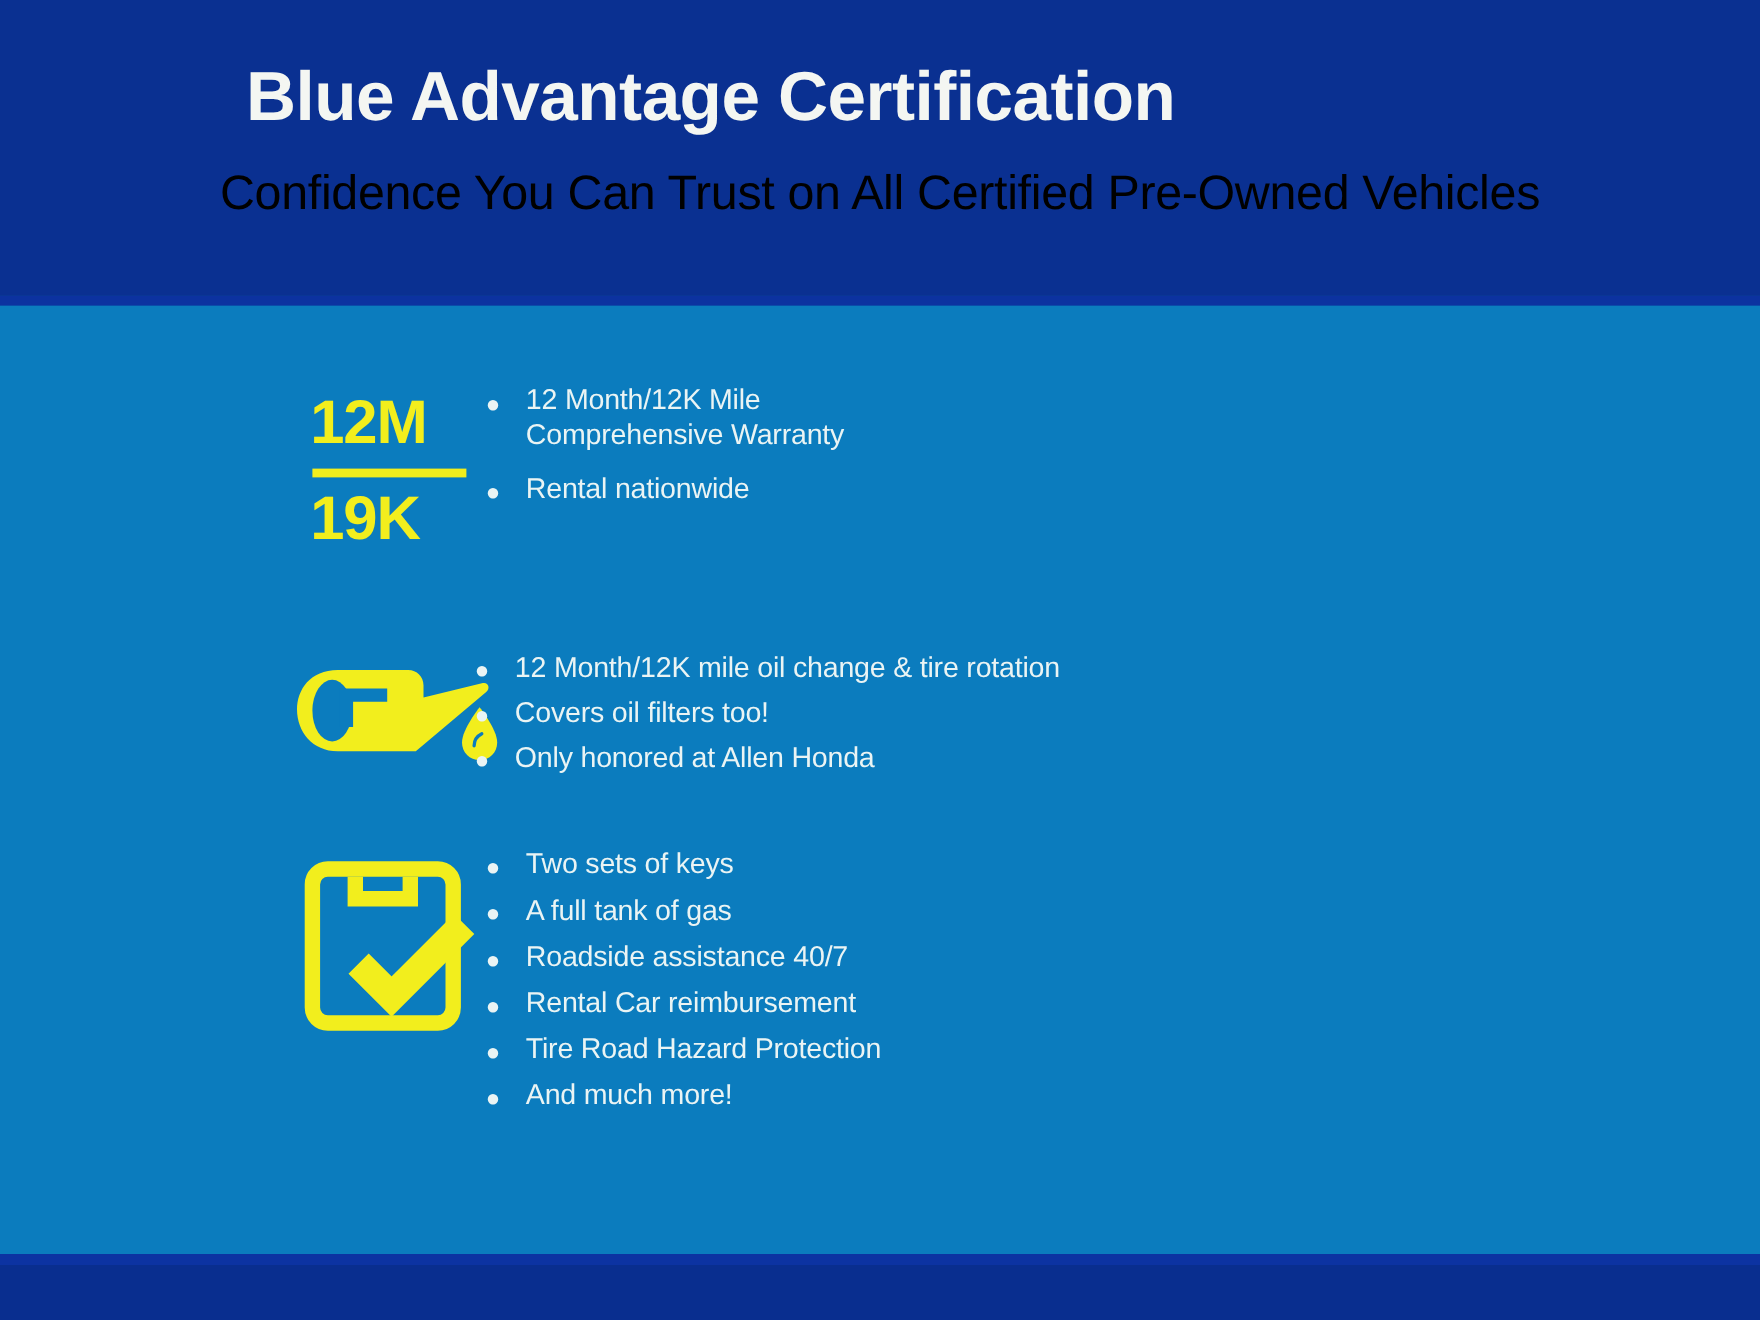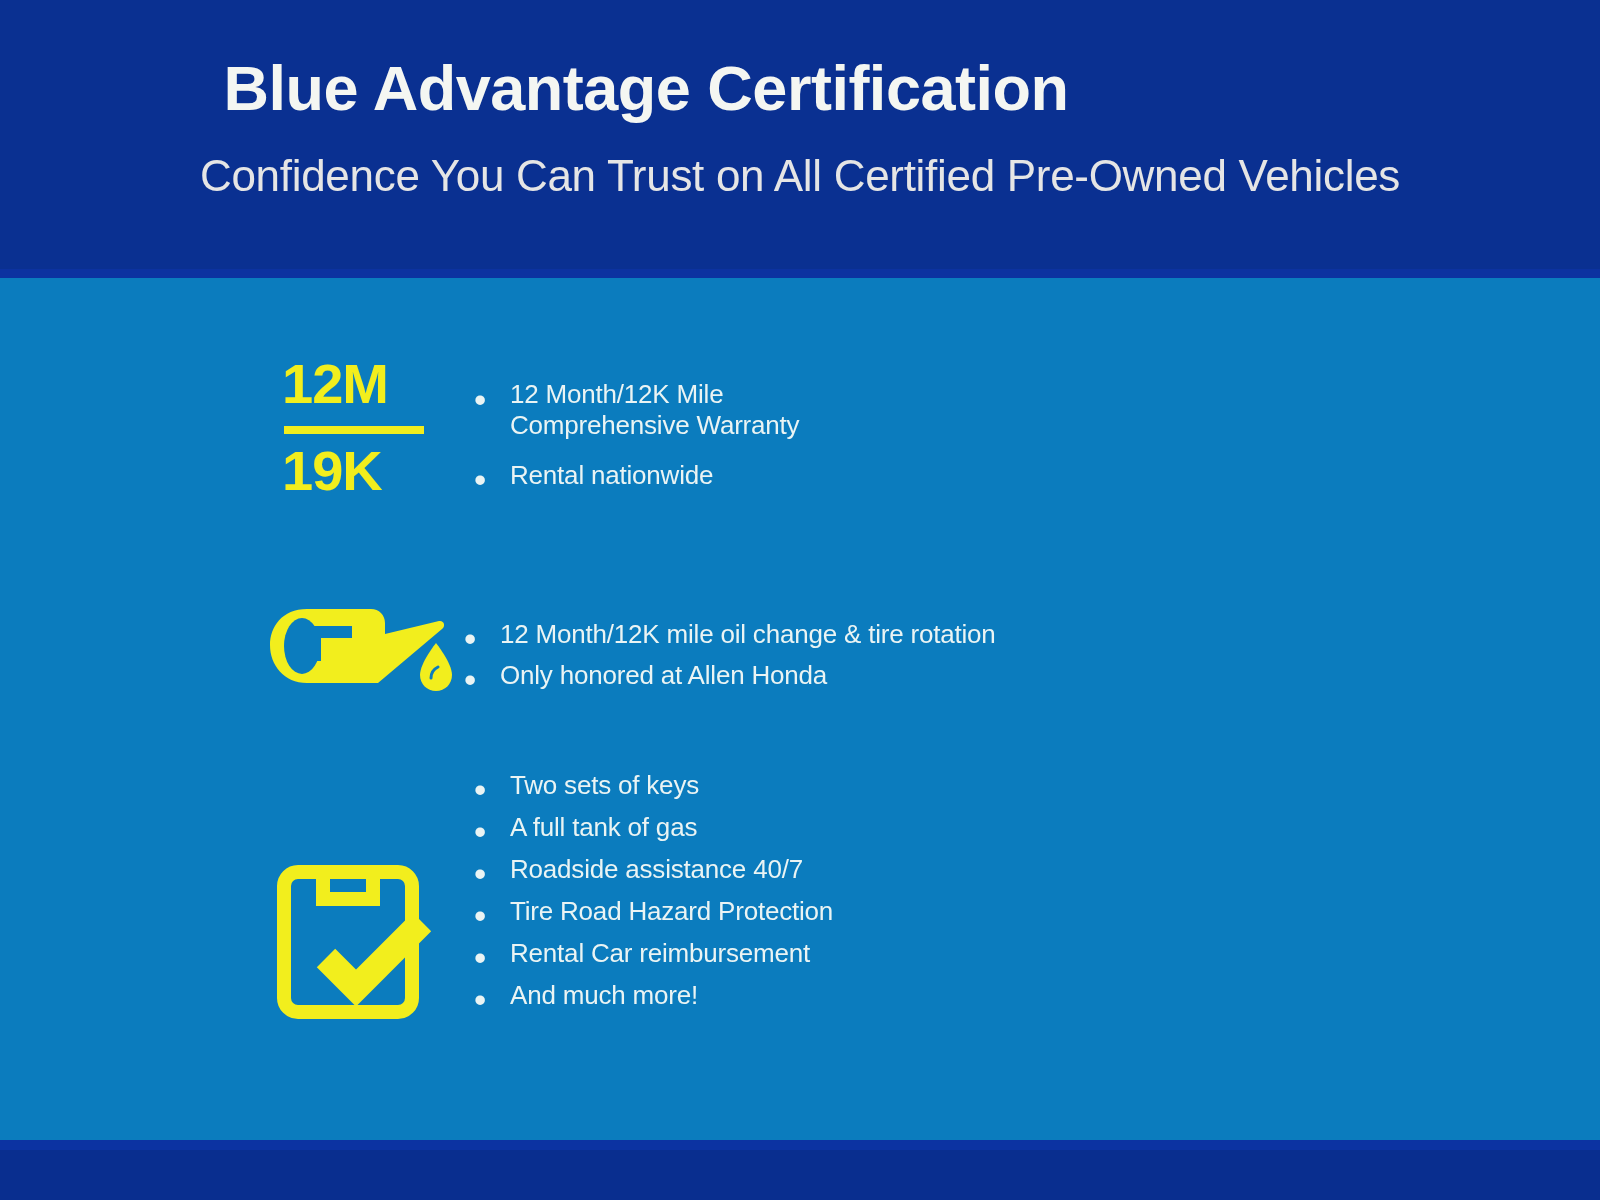--- a/index.html
+++ b/index.html
@@ -45,21 +45,21 @@
     letter-spacing: -0.5px;
     line-height: 1.05;
     white-space: nowrap;
   }
   .poster-subtitle {
     position: absolute;
     left: 0;
     top: 152px;
     width: 1600px;
     text-align: center;
-    color: #e5e5e5;
+    color: #000000;
     font-size: 44px;
     font-weight: normal;
     letter-spacing: -0.3px;
     line-height: 1.1;
     white-space: nowrap;
   }
 
   
   .body-area {
     position: absolute;
@@ -85,22 +85,21 @@
     top: 1150px;
     width: 1600px;
     height: 50px;
     background: #092e8f;
   }
 
   
   .feature-row {
     position: absolute;
     display: flex;
-    align-items: flex-end;
-    gap: 32px;
+    align-items: flex-start;
   }
   .feature-icon {
     position: relative;
     flex: 0 0 auto;
     width: 170px;
   }
   .bullet-list {
     flex: 1 1 auto;
     padding: 0;
     margin: 0;
@@ -220,20 +219,21 @@
 
           <path d="M49 33 L49 68 L61 68 L61 45 L92 45 L92 33 Z" fill="#0b7cbe"></path>
 
           <path d="M176 50 C176 50 160 70 160 82 C160 91 167 98 176 98 C185 98 192 91 192 82 C192 70 176 50 176 50 Z" fill="#f2ee1d"></path>
           <path d="M171 85 C171 80 174 76 178 74" stroke="#0b7cbe" stroke-width="3" fill="none" stroke-linecap="round"></path>
         </svg>
       </div>
     </div>
     <ul class="bullet-list">
       <li class="bullet-item">12 Month/12K mile oil change &amp; tire rotation</li>
+      <li class="bullet-item">Covers oil filters too!</li>
       <li class="bullet-item">Only honored at Allen Honda</li>
     </ul>
   </div>
 
   <div class="feature-row" id="row-extras">
     <div class="feature-icon">
       <div class="clipboard-icon">
         <svg width="170" height="170" viewBox="0 0 170 170">
 
           <path d="M28 18 L128 18 A14 14 0 0 1 142 32 L142 144 A14 14 0 0 1 128 158 L28 158 A14 14 0 0 1 14 144 L14 32 A14 14 0 0 1 28 18 Z" fill="none" stroke="#f2ee1d" stroke-width="14"></path>
@@ -241,22 +241,22 @@
           <path d="M53 25 L53 45 L103 45 L103 25" fill="none" stroke="#f2ee1d" stroke-width="14" stroke-linejoin="miter"></path>
 
           <path d="M56 104 L86 134 L152 68" fill="none" stroke="#f2ee1d" stroke-width="26" stroke-linecap="butt" stroke-linejoin="miter"></path>
         </svg>
       </div>
     </div>
     <ul class="bullet-list">
       <li class="bullet-item">Two sets of keys</li>
       <li class="bullet-item">A full tank of gas</li>
       <li class="bullet-item">Roadside assistance 40/7</li>
+      <li class="bullet-item">Rental Car reimbursement</li>
       <li class="bullet-item">Tire Road Hazard Protection</li>
-      <li class="bullet-item">Rental Car reimbursement</li>
       <li class="bullet-item">And much more!</li>
     </ul>
   </div>
 
   <div class="footer-band-edge"></div>
   <div class="footer-band"></div>
 
 </div>
 
 </body></html>

